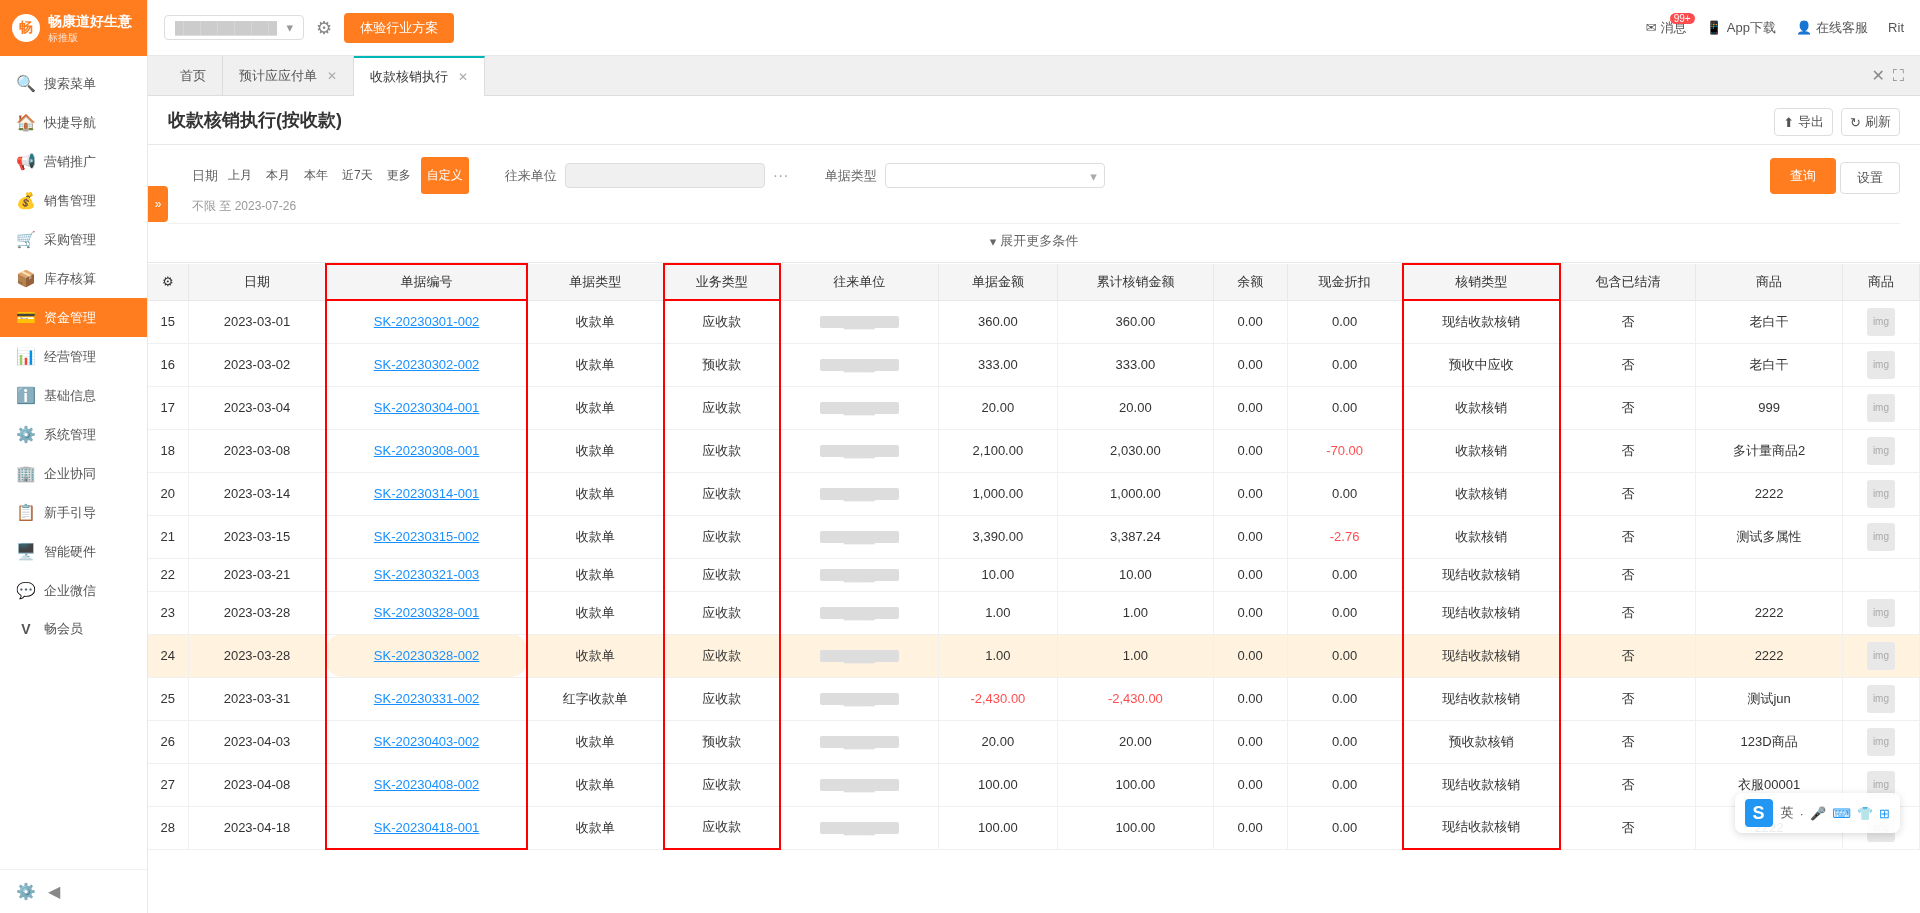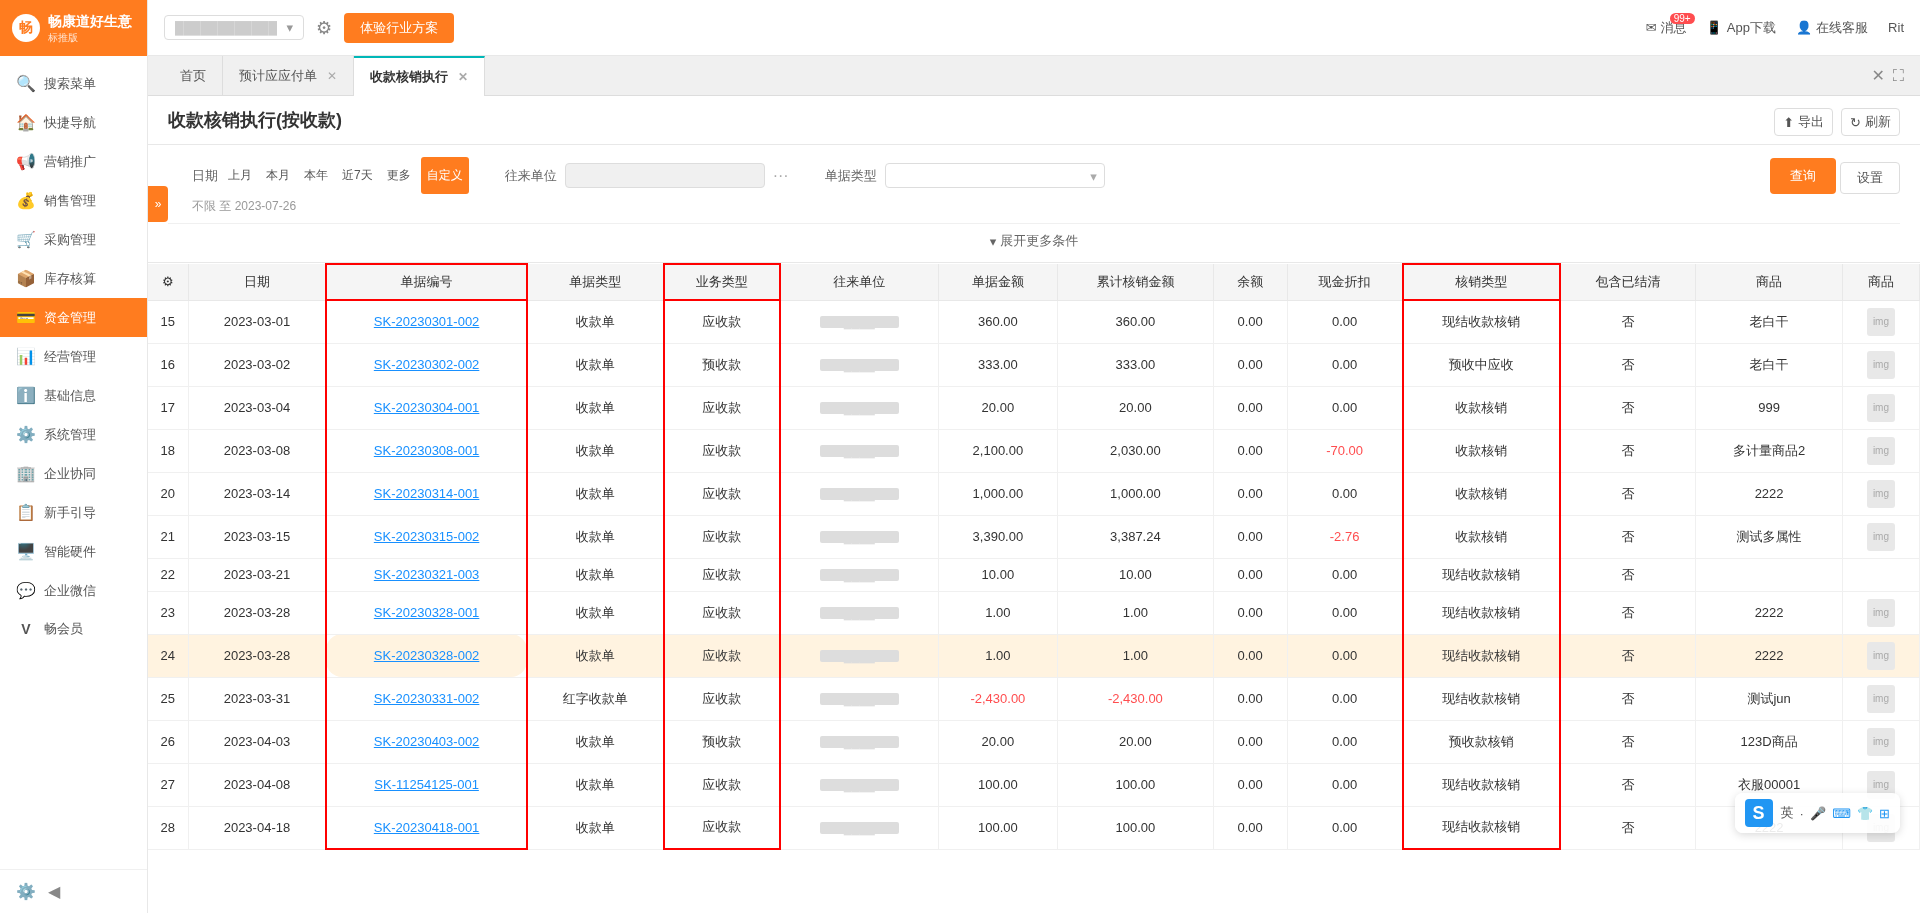--- a/index.html
+++ b/index.html
@@ -31,21 +31,21 @@
     .topbar-btn-orange { background: #ff7c1f; color: #fff; border: none; border-radius: 4px; padding: 6px 16px; font-size: 13px; cursor: pointer; text-align: center; }
     .topbar-right { margin-left: auto; display: flex; align-items: center; gap: 20px; }
     .topbar-msg { position: relative; display: flex; align-items: center; gap: 4px; color: #555; cursor: pointer; font-size: 13px; }
     .msg-badge { position: absolute; top: -6px; right: -8px; background: #ff4d4f; color: #fff; border-radius: 8px; font-size: 10px; padding: 0 4px; min-width: 16px; text-align: center; }
     .topbar-link { display: flex; align-items: center; gap: 4px; color: #555; cursor: pointer; font-size: 13px; }
     .topbar-user { color: #555; font-size: 13px; }
 
     
     .tabs { display: flex; align-items: center; background: #f0f0f0; padding: 0 16px; border-bottom: 1px solid #ddd; height: 40px; }
     .tab { display: flex; align-items: center; gap: 6px; padding: 8px 16px; height: 40px; font-size: 13px; cursor: pointer; color: #555; border-right: 1px solid #ddd; }
-    .tab.active { background: #fff; color: #333; border-top: 2px solid #00b7b7; font-weight: 700; }
+    .tab.active { background: #fff; color: #333; border-top: 2px solid #00b7b7; font-weight: 400; }
     .tab .close { color: #aaa; font-size: 12px; margin-left: 4px; }
     .tabs-actions { margin-left: auto; display: flex; gap: 8px; }
     .tab-action-btn { background: none; border: none; font-size: 16px; color: #888; cursor: pointer; }
 
     
     .content { flex: 1; overflow: hidden; display: flex; flex-direction: column; padding: 0; background: #f5f5f5; }
     .content-header { background: #fff; padding: 12px 20px 0; border-bottom: 1px solid #e8e8e8; }
     .page-title { font-size: 18px; font-weight: bold; color: #333; padding-bottom: 12px; }
     .export-btn { display: flex; align-items: center; gap: 4px; color: #555; font-size: 13px; cursor: pointer; padding: 4px 8px; border: 1px solid #ddd; border-radius: 4px; background: #fff; }
 
@@ -458,21 +458,21 @@
       <td>0.00</td>
       <td class="">0.00</td>
       <td style="border-left:2px solid #ff0000;border-right:2px solid #ff0000;">预收款核销</td>
       <td>否</td>
       <td>123D商品</td>
       <td><span style="display:inline-block;width:28px;height:28px;background:#e8e8e8;border-radius:3px;vertical-align:middle;font-size:10px;line-height:28px;color:#aaa;">img</span></td>
     </tr>
             <tr>
       <td>27</td>
       <td>2023-04-08</td>
-      <td style="border-left:2px solid #ff0000;border-right:2px solid #ff0000;"><span class="link-text">SK-11254125-001</span></td>
+      <td style="border-left:2px solid #ff0000;border-right:2px solid #ff0000;"><span class="link-text">SK-20230408-002</span></td>
       <td>收款单</td>
       <td style="border-left:2px solid #ff0000;border-right:2px solid #ff0000;">应收款</td>
       <td><span style="background:#ddd;color:#ddd;border-radius:2px;padding:0 24px;font-size:11px;">████</span></td>
       <td class="">100.00</td>
       <td class="">100.00</td>
       <td>0.00</td>
       <td class="">0.00</td>
       <td style="border-left:2px solid #ff0000;border-right:2px solid #ff0000;">现结收款核销</td>
       <td>否</td>
       <td>衣服00001</td>

